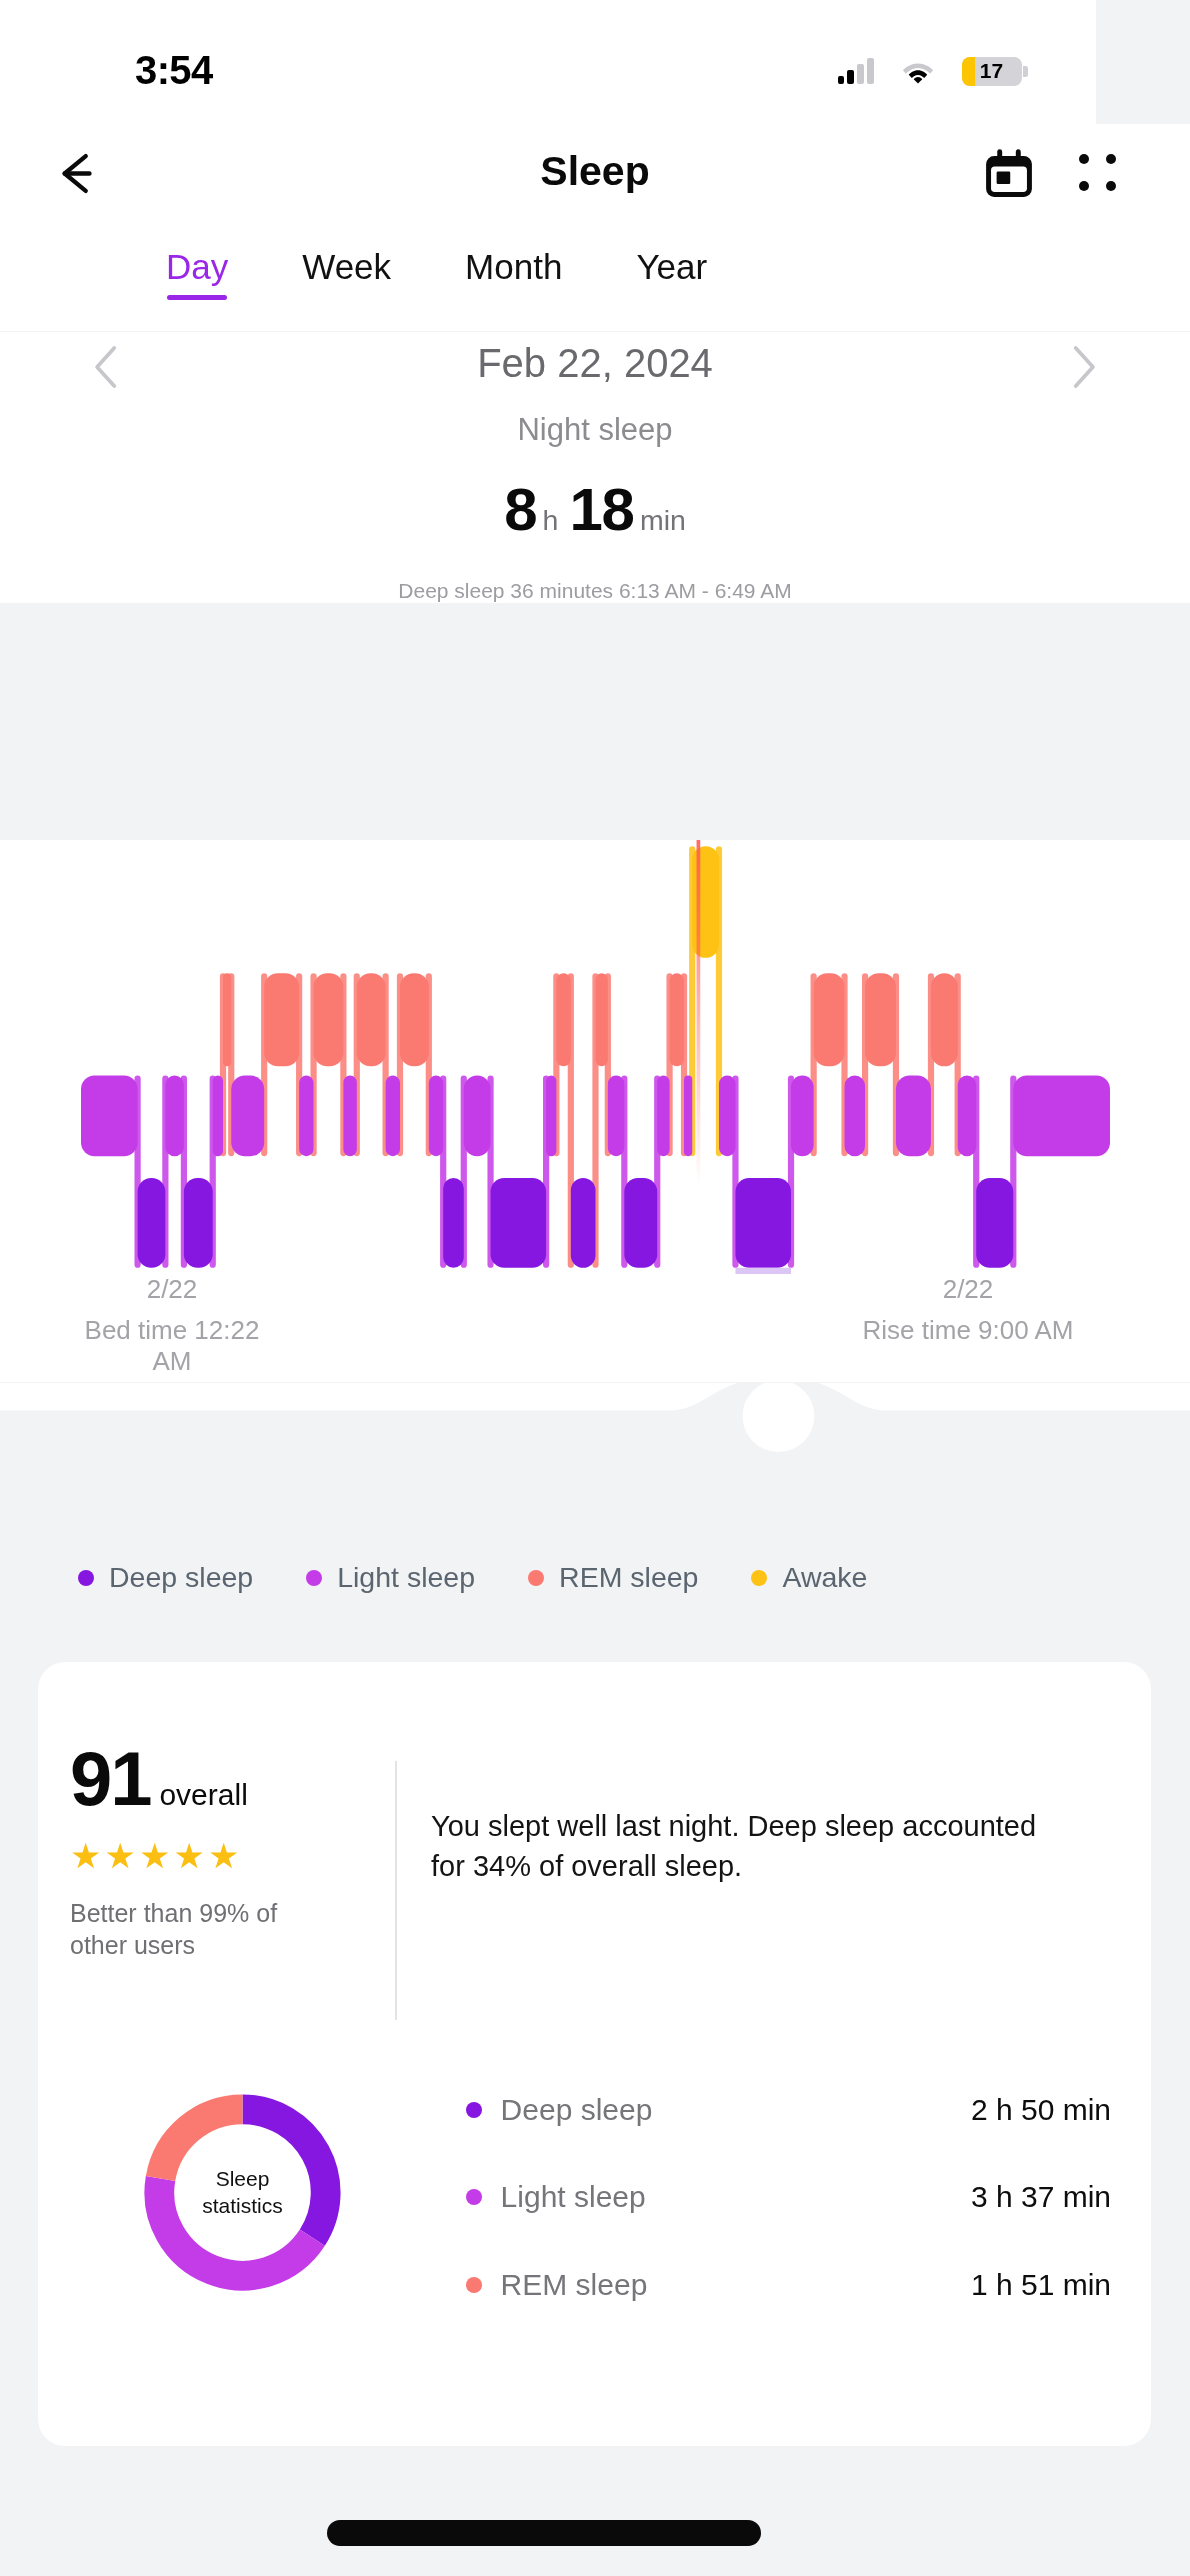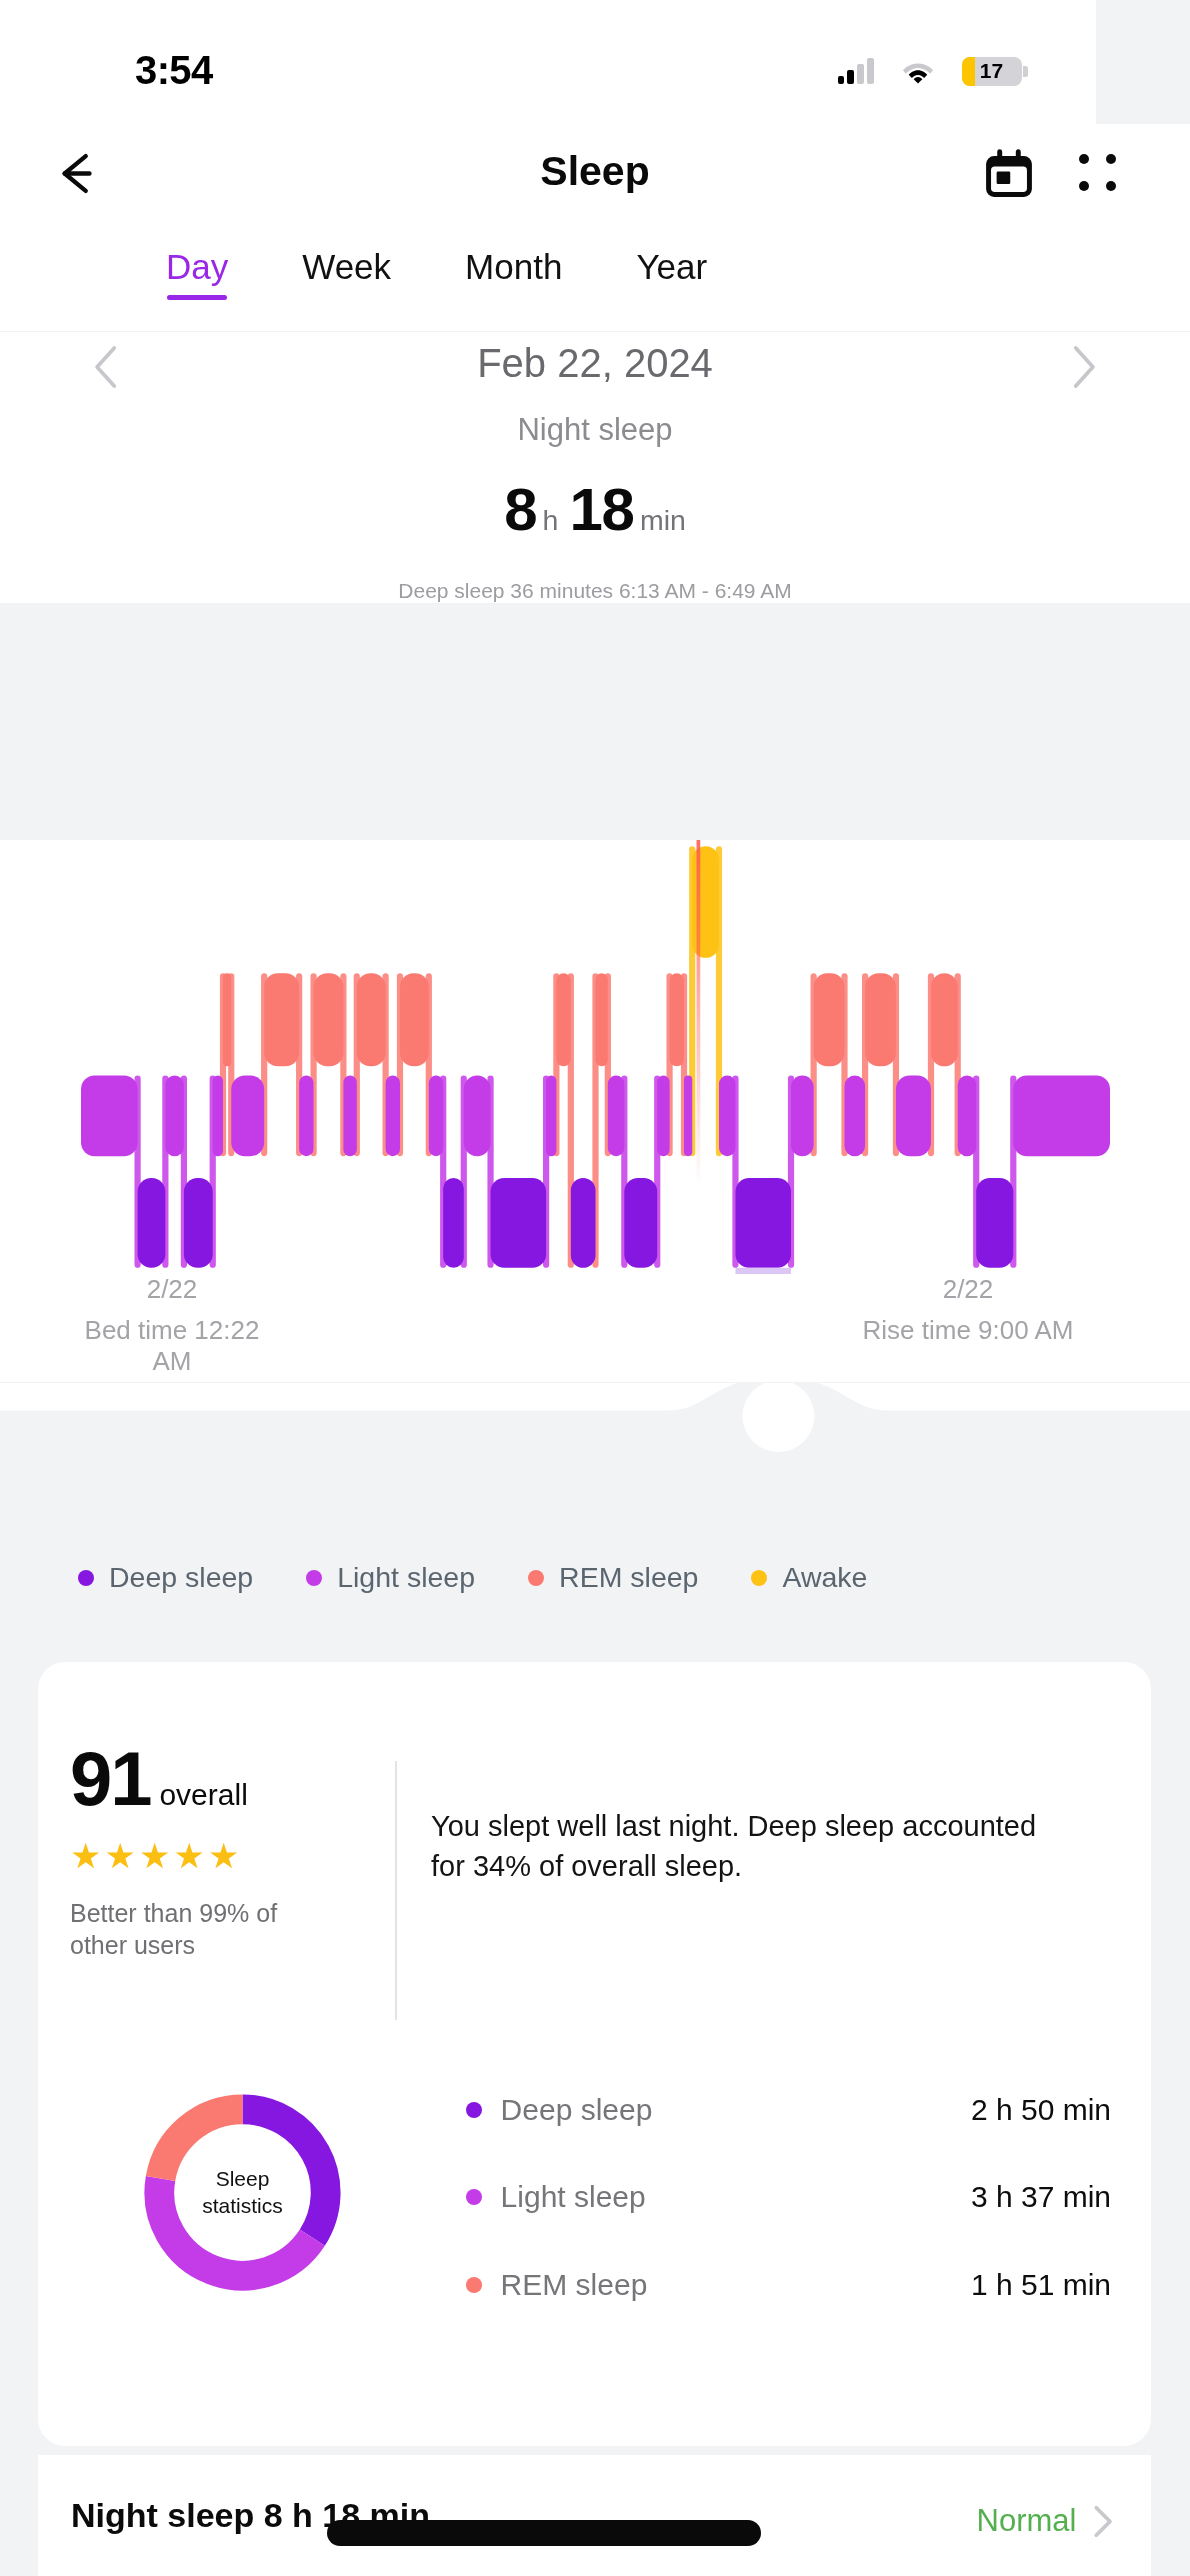--- a/index.html
+++ b/index.html
@@ -489,26 +489,17 @@
         <span class="stat-val">3 h 37 min</span>
       </div>
       <div class="stat-row">
         <span class="stat-dot" style="background:#FA7A72"></span>
         <span class="stat-name">REM sleep</span>
         <span class="stat-val">1 h 51 min</span>
       </div>
     </div>
   </div>
 
-  <div class="bottomrow">
-    <div class="br-title">Night sleep 8 h 18 min</div>
-    <div class="br-right">
-      <span class="br-status" style="color: rgb(84, 176, 79);">Normal</span>
-      <svg width="25" height="35" viewBox="0 0 40 56">
-        <path d="M10 6 L32 28 L10 50" stroke="#c8c8cd" stroke-width="6" fill="none" stroke-linecap="round" stroke-linejoin="round"></path>
-      </svg>
-    </div>
-  </div>
 
   <div class="home-ind"></div>
 
 </div>
 
 
 </body></html>

